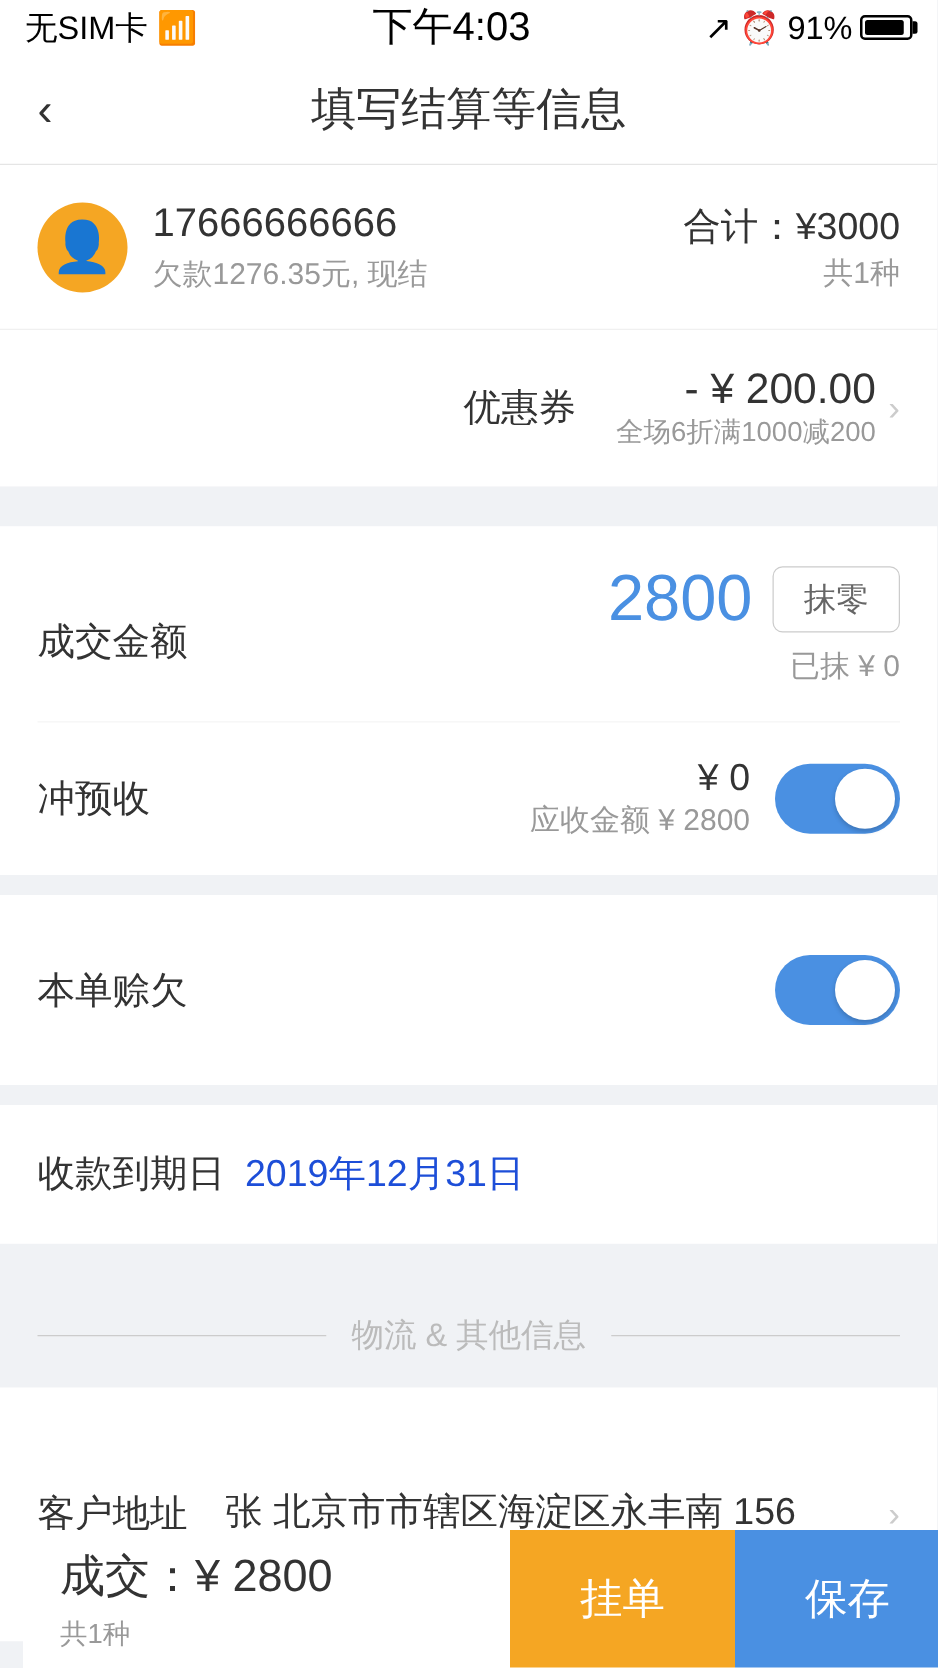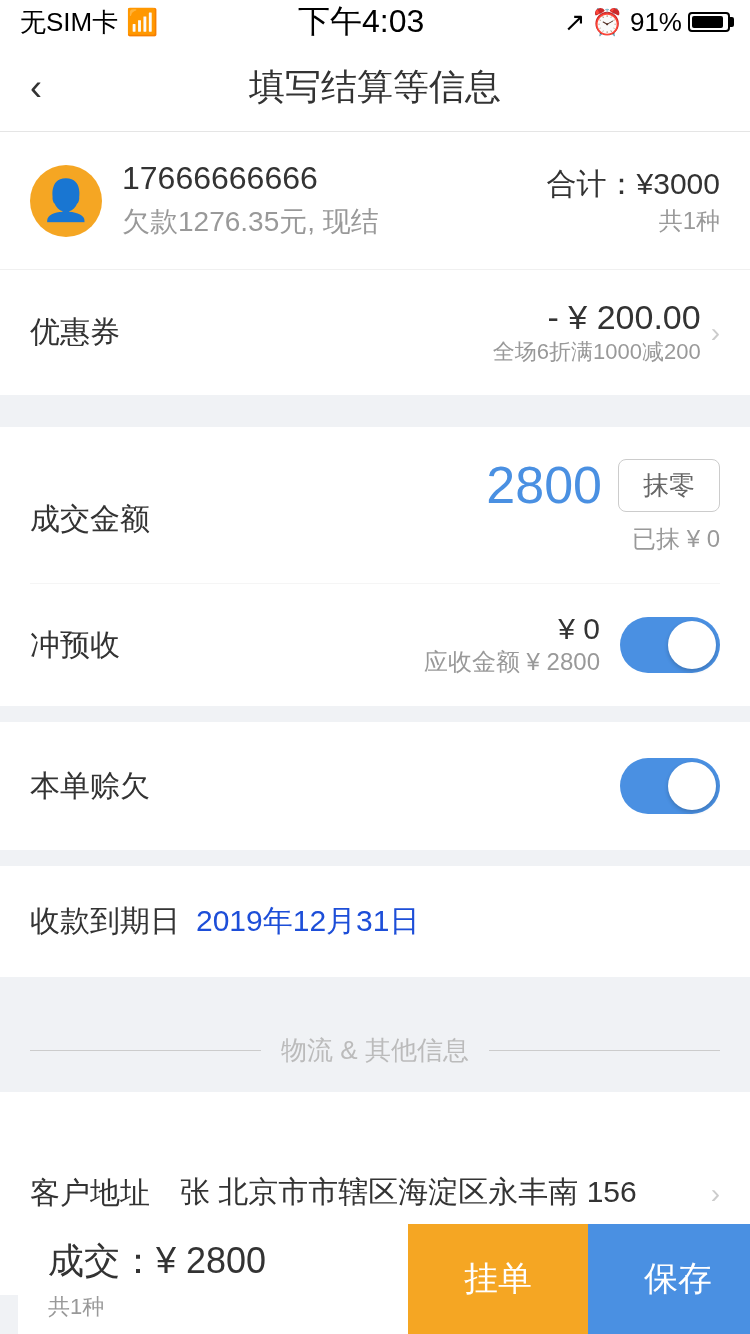--- a/index.html
+++ b/index.html
@@ -90,30 +90,30 @@
       height: 72px;
       border-radius: 50%;
       background: #f5a623;
       display: flex;
       align-items: center;
       justify-content: center;
     }
     .avatar-icon { font-size: 40px; color: #fff; }
     .customer-info { display: flex; flex-direction: column; gap: 6px; }
     .customer-phone { font-size: 32px; font-weight: 500; color: #333; }
-    .customer-sub { font-size: 28px; color: #999; }
+    .customer-sub { font-size: 24px; color: #999; }
     .customer-right { text-align: right; }
     .total-amount { font-size: 30px; color: #333; font-weight: 500; }
     .total-count { font-size: 24px; color: #999; }
 
     
     .coupon-row {
       display: flex;
       align-items: center;
-      justify-content: space-between;
+      justify-content: flex-end;
       padding: 28px 30px;
       background: #fff;
       border-top: 1px solid #f0f0f0;
     }
     .coupon-label { font-size: 30px; color: #333; }
     .coupon-right { display: flex; align-items: center; gap: 10px; }
     .coupon-amount { font-size: 34px; color: #333; font-weight: 500; }
     .coupon-desc { font-size: 22px; color: #999; }
     .chevron-right { font-size: 28px; color: #ccc; }
 
@@ -166,21 +166,21 @@
       right: 4px;
       box-shadow: 0 2px 4px rgba(0,0,0,0.2);
     }
     .prepay-label { font-size: 30px; color: #333; }
     .prepay-amount { font-size: 30px; color: #333; }
     .prepay-sub { font-size: 24px; color: #999; }
 
     
     .credit-section {
       background: #fff;
-      padding: 0 30px;
+      padding: 12px 30px;
     }
     .credit-row {
       display: flex;
       align-items: center;
       justify-content: space-between;
       padding: 36px 0;
     }
     .credit-label { font-size: 30px; color: #333; }
 
     

